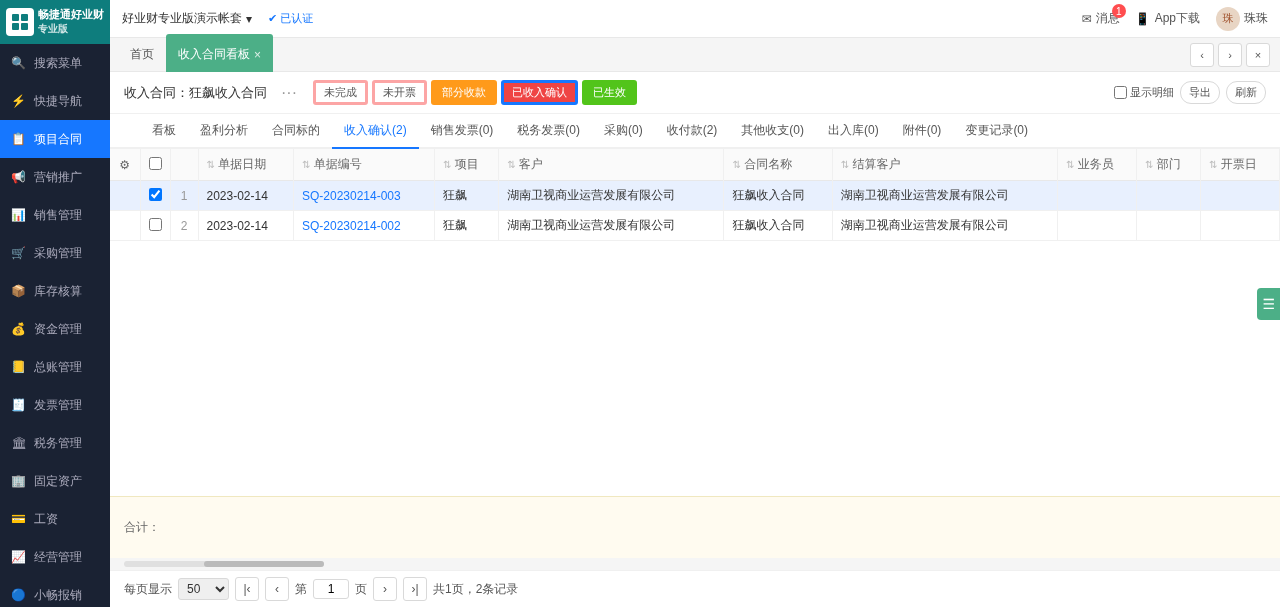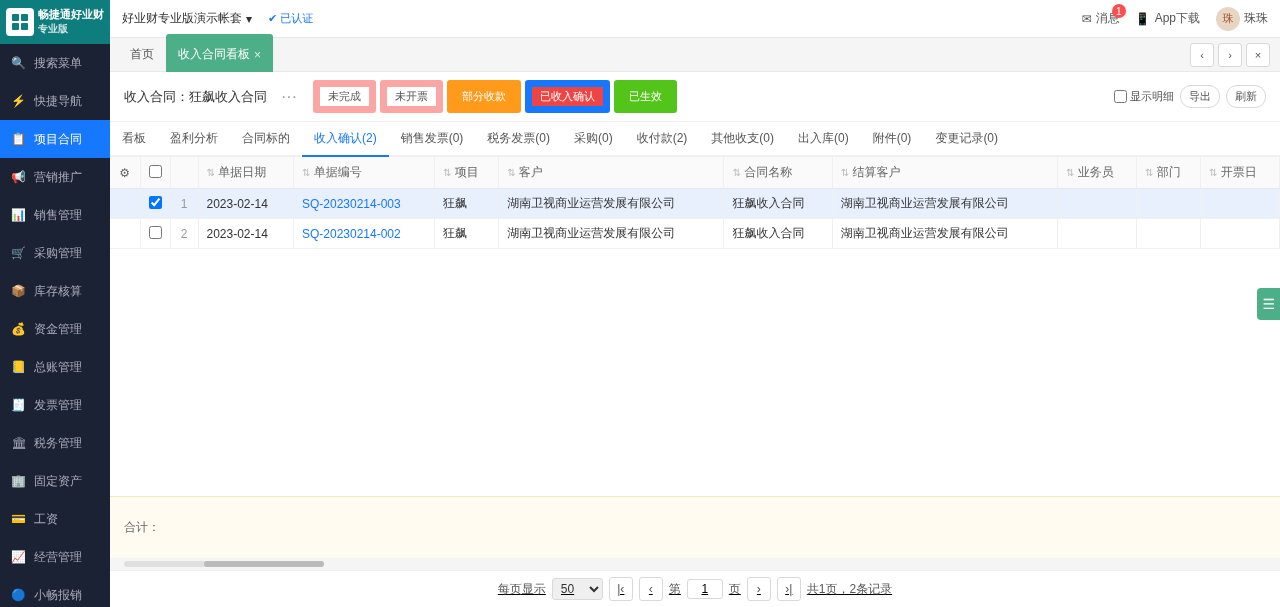--- a/index.html
+++ b/index.html
@@ -34,30 +34,30 @@
     .tab-nav-right { margin-left: auto; display: flex; gap: 4px; align-items: center; }
     .tab-nav-btn { width: 24px; height: 24px; background: white; border: 1px solid #d9d9d9; border-radius: 3px; display: flex; align-items: center; justify-content: center; cursor: pointer; color: #555; font-size: 11px; }
 
     
     .content { flex: 1; background: white; overflow: hidden; display: flex; flex-direction: column; padding: 0; }
 
     
     .page-header { padding: 8px 14px; display: flex; align-items: center; gap: 10px; border-bottom: 1px solid #f0f0f0; flex-shrink: 0; }
     .page-more-btn { color: #999; cursor: pointer; font-size: 16px; margin-left: 4px; }
     .status-btns { display: flex; gap: 4px; margin-left: 6px; }
-    .status-btn { padding: 2px 8px; border: 7px solid #fca5a5; border-radius: 3px; font-size: 11px; cursor: pointer; color: #555; background: white; }
+    .status-btn { padding: 2px 8px; border: 3px solid #fca5a5; border-radius: 3px; font-size: 11px; cursor: pointer; color: #555; background: white; }
     .status-btn.active { background: #ff9a1a; color: white; border-color: #ff9a1a; }
     .status-btn.blue-active { background: #ef4444; color: white; border-color: #1677ff; }
     .status-btn.green-active { background: #52c41a; color: white; border-color: #52c41a; }
     .page-actions { margin-left: auto; display: flex; gap: 6px; align-items: center; }
     .action-btn { display: flex; align-items: center; gap: 3px; padding: 3px 8px; border: 1px solid #d9d9d9; border-radius: 11px; font-size: 11px; color: #555; cursor: pointer; background: white; }
     .checkbox-label { display: flex; align-items: center; gap: 3px; font-size: 11px; color: #555; }
 
     
-    .sub-tabs { display: flex; padding: 0 0; border-bottom: 2px solid #f0f0f0; flex-shrink: 0; background: white; }
+    .sub-tabs { display: flex; padding: 0 30px; border-bottom: 2px solid #f0f0f0; flex-shrink: 0; background: white; }
     .sub-tab { padding: 8px 12px; font-size: 12px; color: #555; cursor: pointer; border-bottom: 2px solid transparent; margin-bottom: -2px; white-space: nowrap; }
     .sub-tab.active { color: #1677ff; border-bottom: 2px solid #1677ff; font-weight: 500; }
 
     
     .table-container { flex: 1; overflow: auto; }
     table { width: 100%; border-collapse: collapse; font-size: 12px; }
     thead tr { background: #fafafa; border-bottom: 1px solid #e8e8e8; }
     th { padding: 7px 8px; color: #666; font-weight: normal; text-align: left; white-space: nowrap; border-right: 1px solid #f0f0f0; position: relative; }
     th .sort-icon { color: #bbb; font-size: 10px; }
     tbody tr { border-bottom: 1px solid #f0f0f0; }
@@ -71,21 +71,21 @@
 
     
     .table-footer { padding: 22px 14px; background: #fffbf0; border-top: 1px solid #f0e8c0; font-size: 12px; color: #666; flex-shrink: 0; }
 
     
     .scrollbar-row { background: #f5f5f5; padding: 3px 14px; flex-shrink: 0; }
     .scrollbar-track { width: 200px; height: 6px; background: #e0e0e0; border-radius: 3px; }
     .scrollbar-thumb { width: 120px; height: 6px; background: #bbb; border-radius: 3px; margin-left: 80px; }
 
     
-    .pagination { display: flex; align-items: center; justify-content: center; padding: 6px 14px; border-top: 1px solid #f0f0f0; gap: 6px; flex-shrink: 0; background: white; text-decoration: underline; }
+    .pagination { display: flex; align-items: center; justify-content: flex-start; padding: 6px 14px; border-top: 1px solid #f0f0f0; gap: 6px; flex-shrink: 0; background: white; }
     .page-size-label { color: #555; font-size: 12px; }
     .page-size-select { border: 1px solid #d9d9d9; border-radius: 3px; padding: 2px 4px; font-size: 12px; color: #333; }
     .page-btn { width: 24px; height: 24px; border: 1px solid #d9d9d9; border-radius: 3px; display: flex; align-items: center; justify-content: center; cursor: pointer; background: white; color: #555; font-size: 12px; }
     .page-input { width: 36px; border: 1px solid #d9d9d9; border-radius: 3px; text-align: center; padding: 2px; font-size: 12px; }
     .page-info { color: #555; font-size: 12px; }
   </style>
 </head>
 <body>
 
 <div class="sidebar">

